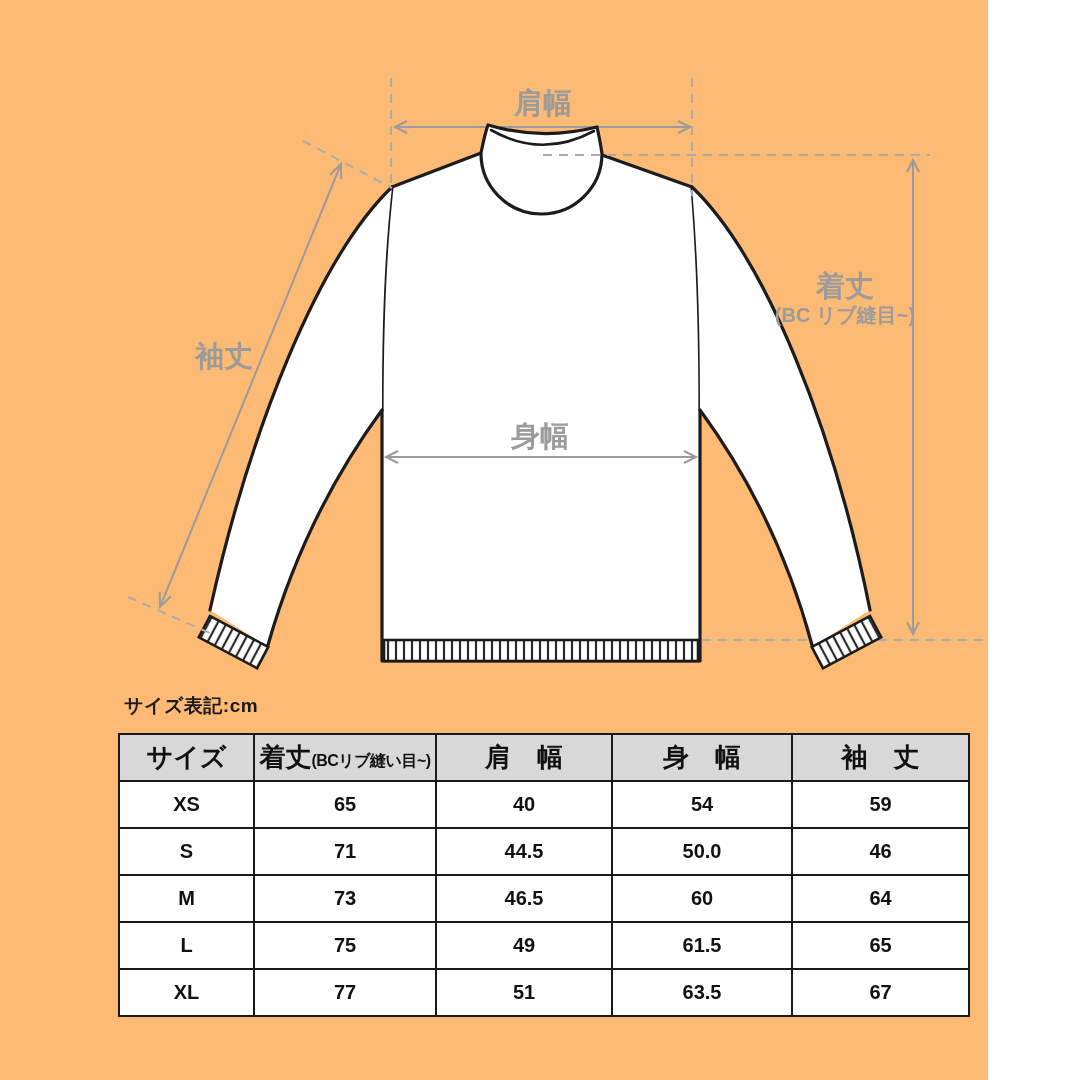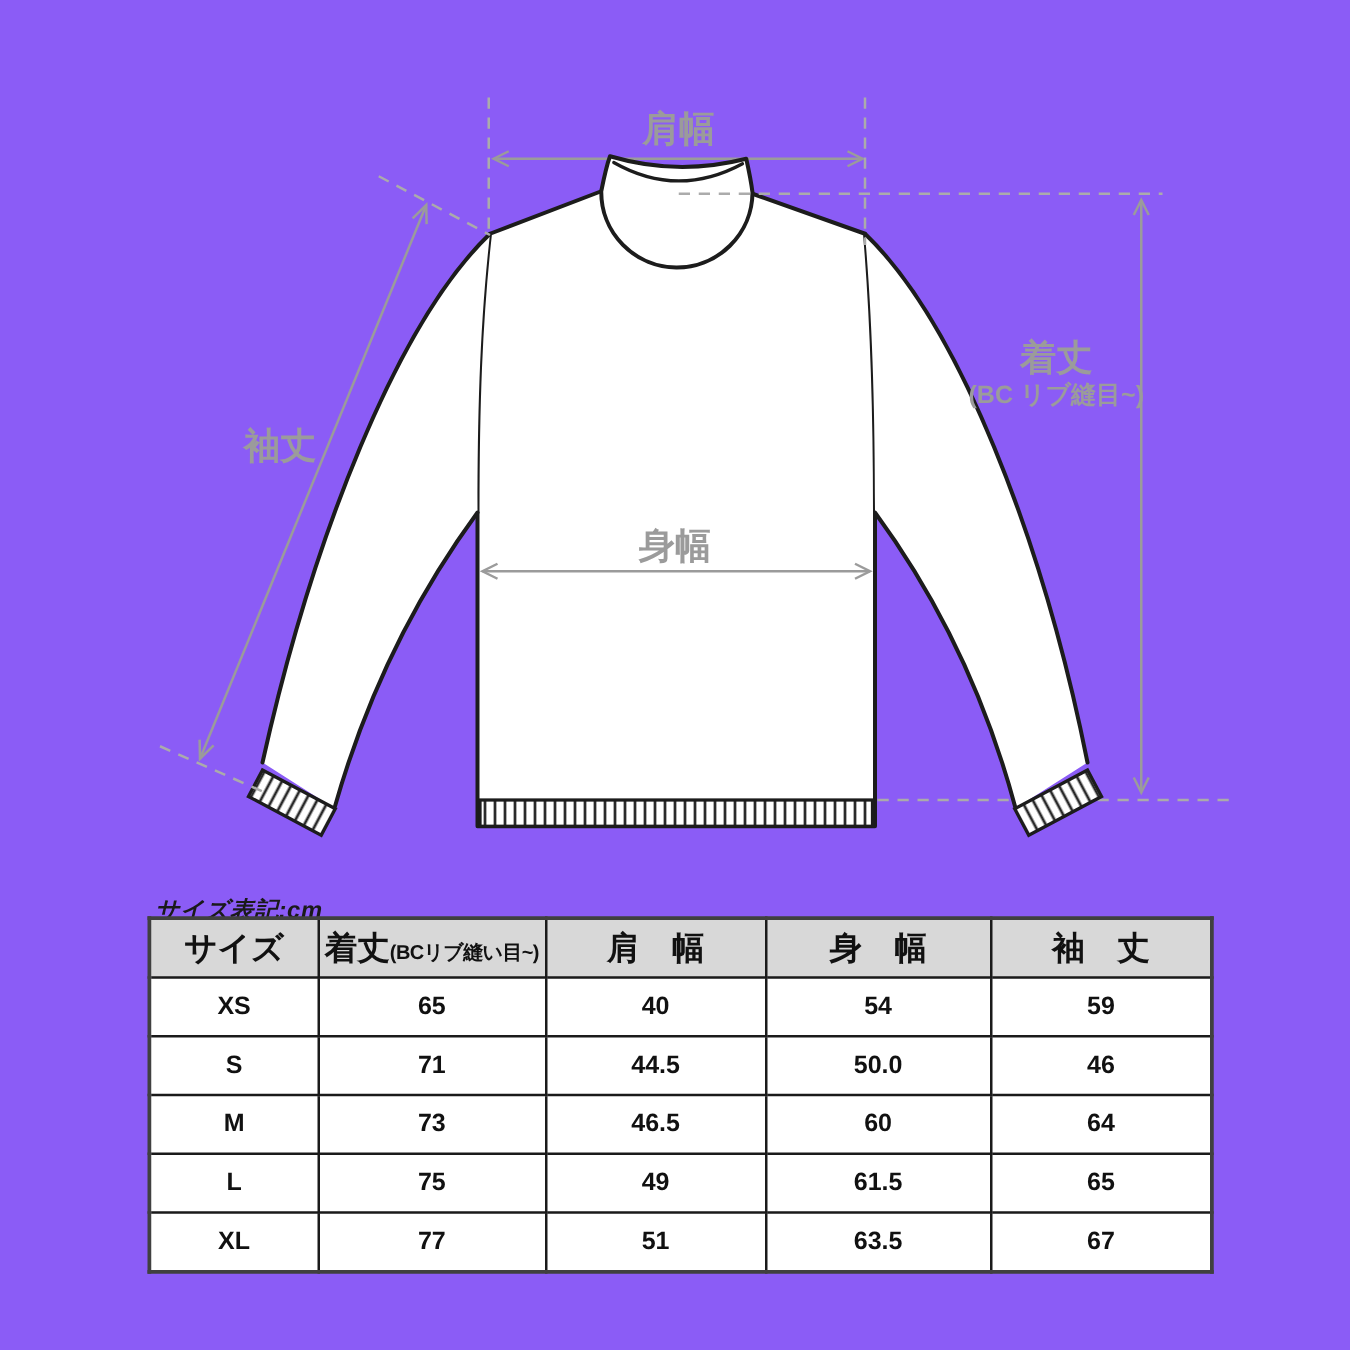--- a/index.html
+++ b/index.html
@@ -1,39 +1,39 @@
 <!DOCTYPE html>
 <html><head>
 <meta charset="utf-8">
 <style>
   html,body{margin:0;padding:0;background:#ffffff;}
   .page{
-    position:relative;width:1080px;height:1080px;background:#8b5cf6;overflow:hidden;
+    position:relative;width:988px;height:1080px;background:#fdba74;overflow:hidden;
     font-family:"Liberation Sans", sans-serif;
   }
   .diagram-svg{position:absolute;left:0;top:0;}
   .measure-label{
     fill:#9b9b9b;font-family:"Liberation Sans",sans-serif;font-weight:600;
   }
   .measure-label.big{font-size:29px;}
   .measure-label.small{font-size:20px;}
   .unit-note{
-    position:absolute;left:124px;top:715px;
-    font-size:19px;font-weight:bold;color:#1a1a1a;letter-spacing:0.5px;font-style:italic;
+    position:absolute;left:124px;top:693px;
+    font-size:19px;font-weight:bold;color:#1a1a1a;letter-spacing:0.5px;
   }
   .size-table{
     position:absolute;left:118px;top:733px;width:850px;
     border-collapse:collapse;table-layout:fixed;
     font-family:"Liberation Sans",sans-serif;
   }
   .size-table td,.size-table th{
     border:2px solid #1a1a1a;text-align:center;vertical-align:middle;
     height:45px;padding:0;color:#111;
   }
-  .size-table{border:3px solid #404040;}
+  .size-table{border:1px solid #404040;}
   .size-table thead th{
     background:#d8d8d8;font-size:26px;font-weight:bold;
   }
   .size-table thead th .hdr-note{font-size:16px;font-weight:bold;letter-spacing:-0.5px;}
   .size-table tbody td{font-size:20px;font-weight:bold;background:#ffffff;}
 </style>
 </head>
 <body>
 
 <div class="page">

